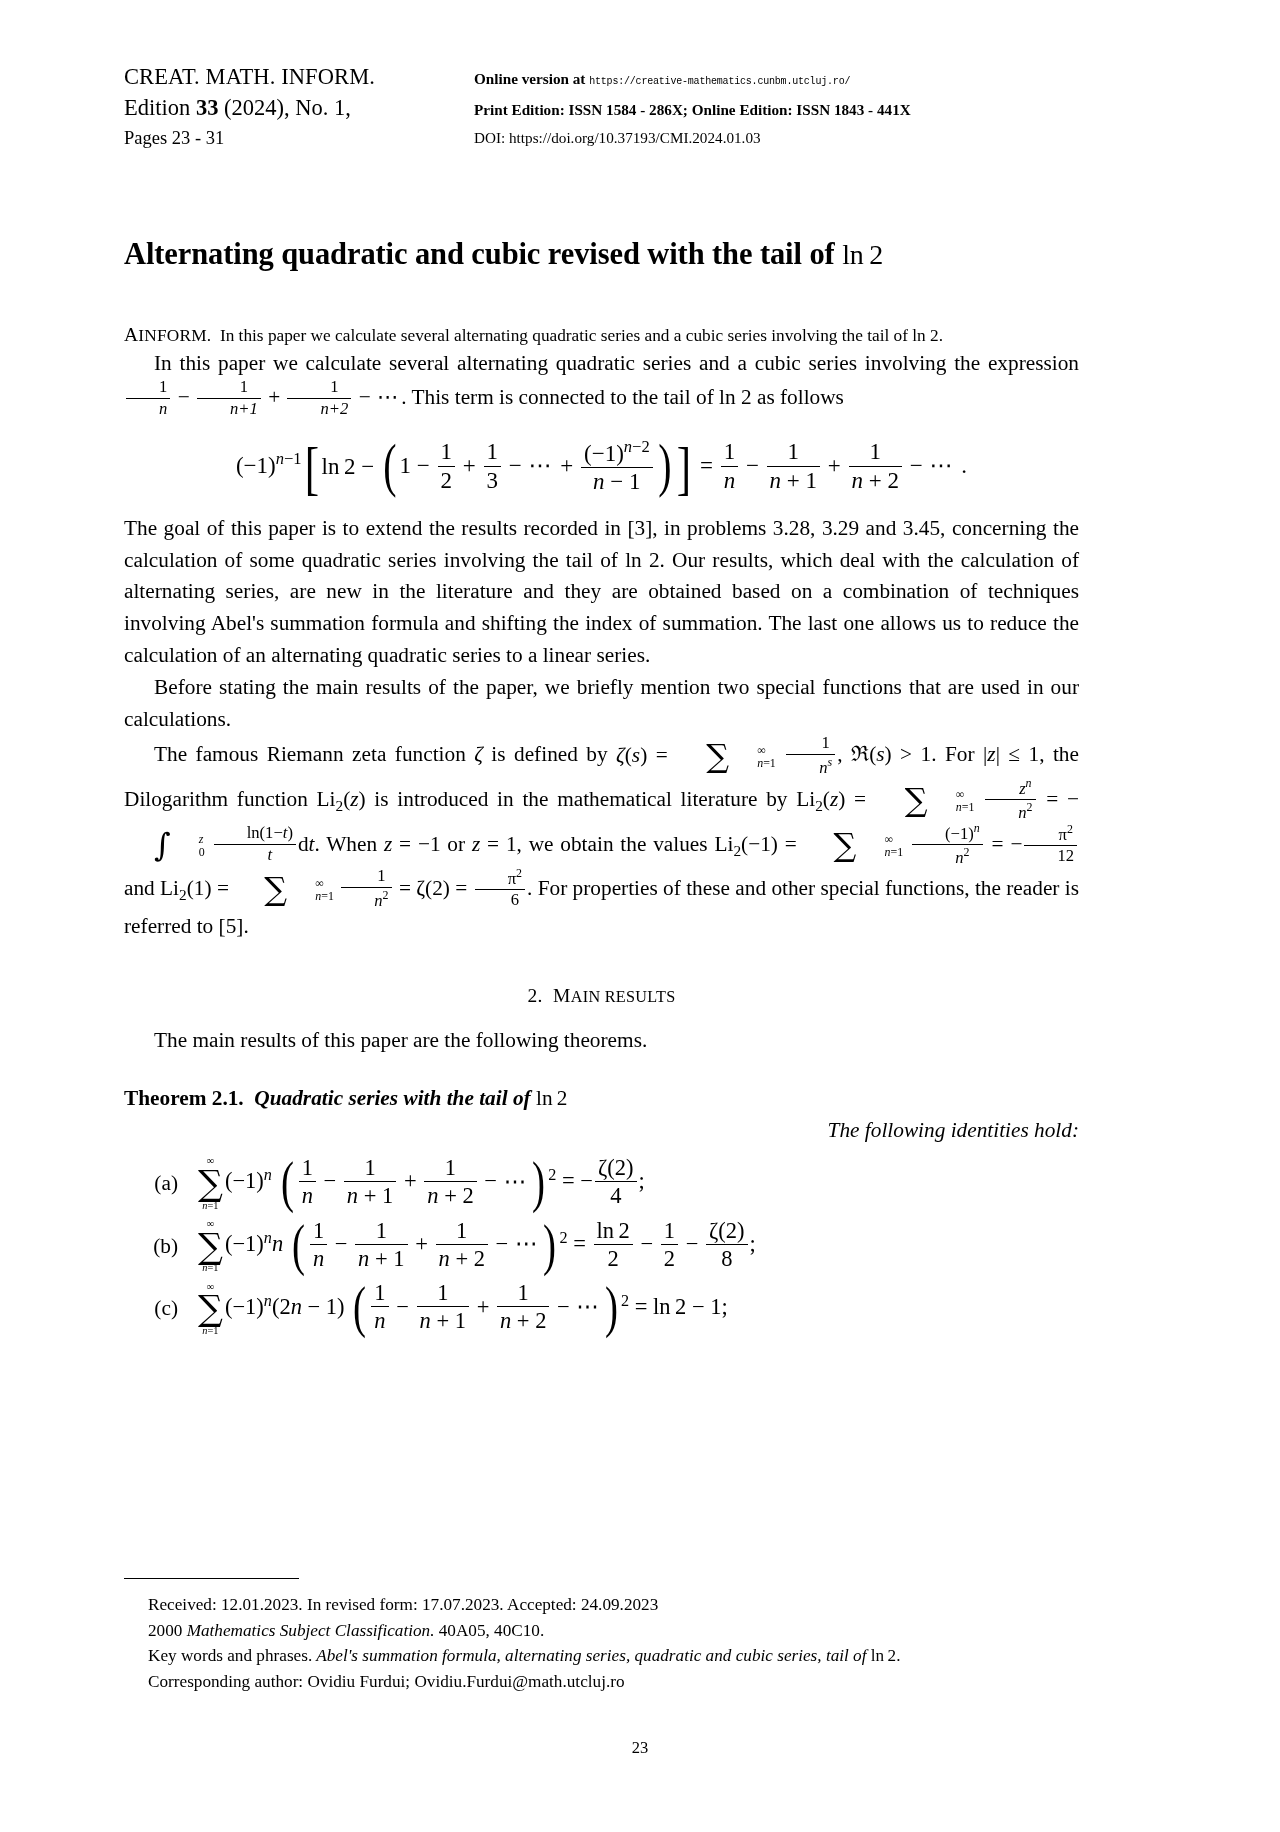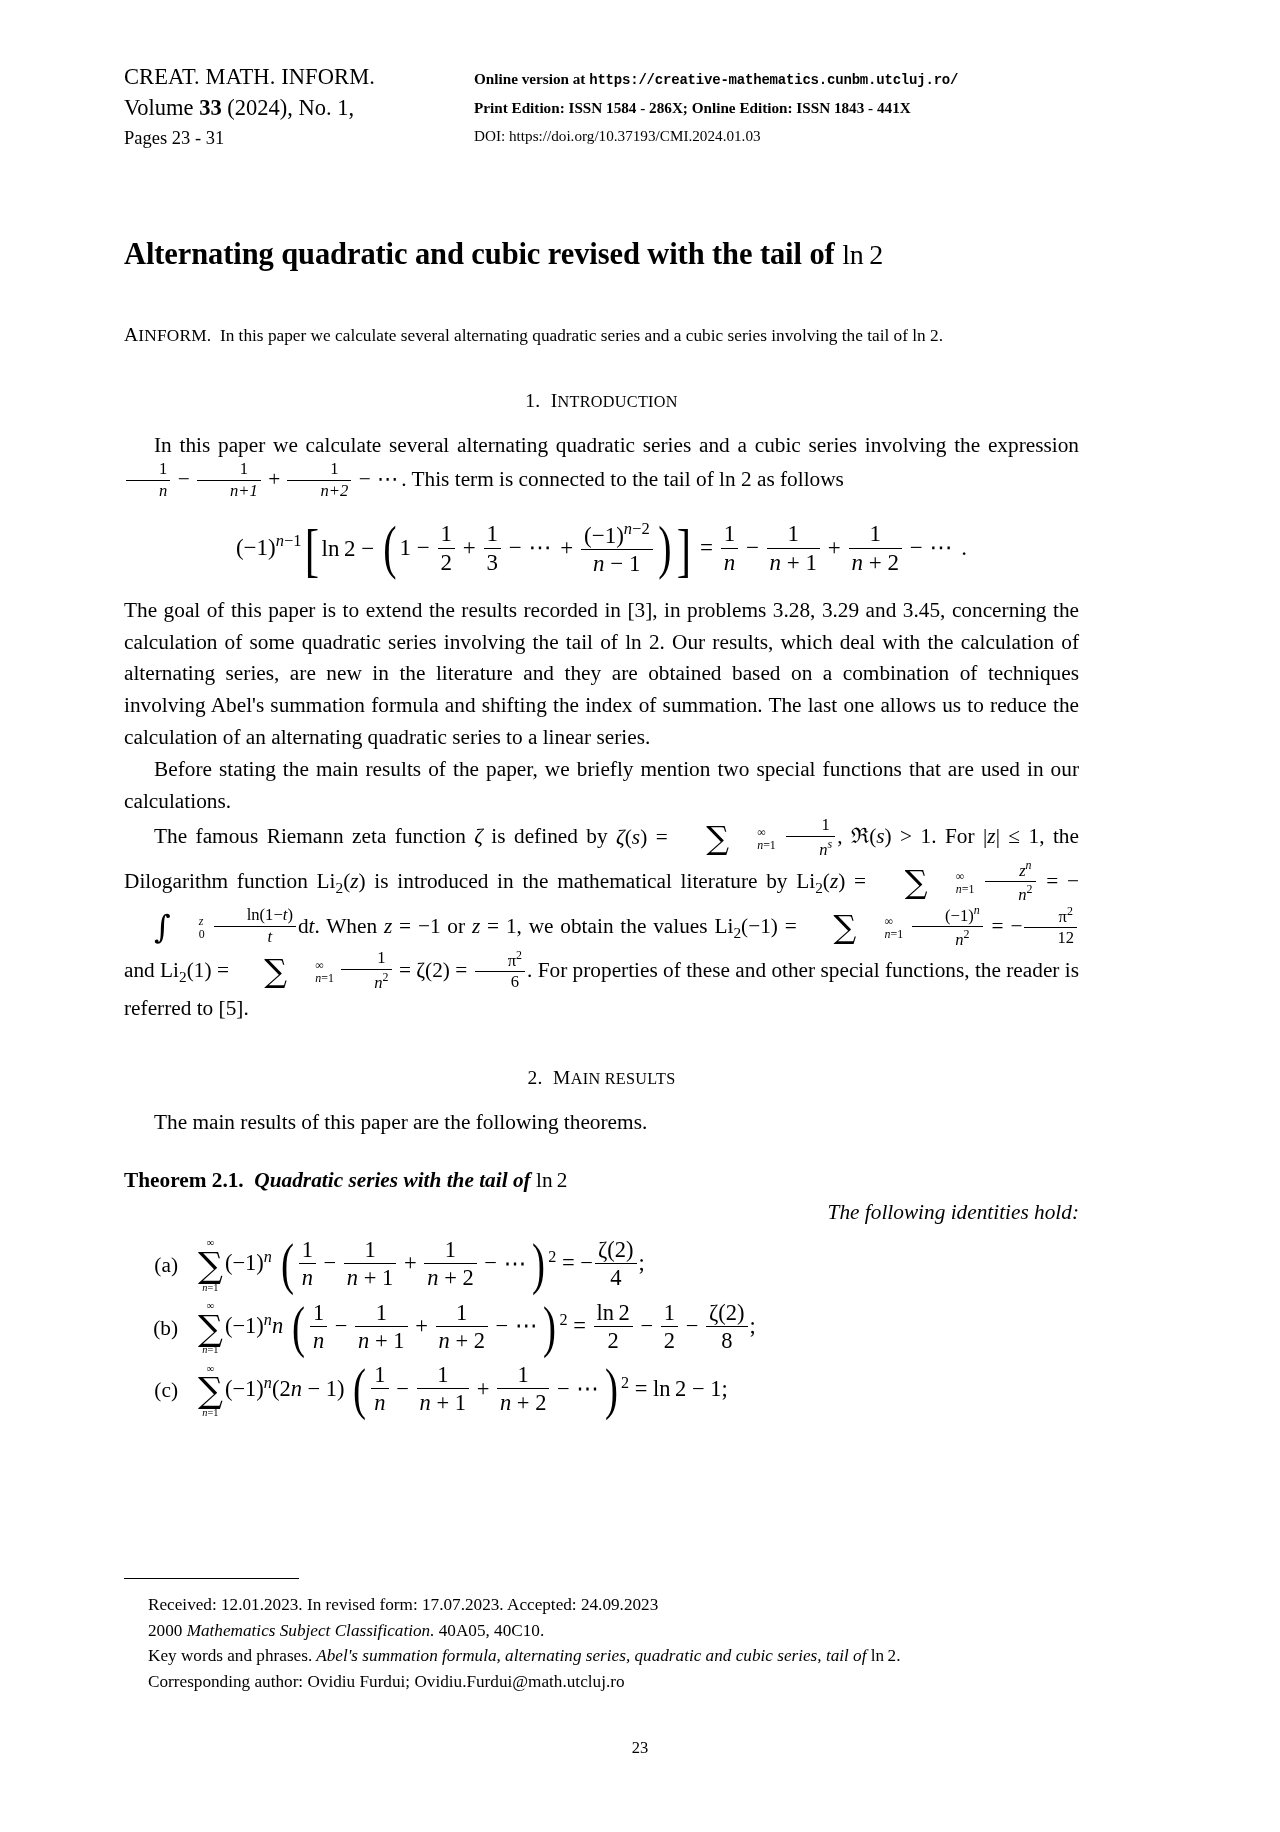--- a/index.html
+++ b/index.html
@@ -59,22 +59,22 @@
     line-height: 31px;
   }
   .mr-line {
     font-size: 15.2px;
     line-height: 28px;
     white-space: nowrap;
   }
   .mr-line.bold { font-weight: bold; }
   .mono {
     font-family: "Liberation Mono", "DejaVu Sans Mono", monospace;
-    font-size: 14px;
-    font-weight: bold;
+    font-size: 10px;
+    font-weight: normal;
     letter-spacing: -0.2px;
   }
 
   
   .title {
     margin-top: 82px;
     font-size: 30.5px;
     font-weight: bold;
     line-height: 1.2;
     letter-spacing: -0.1px;
@@ -299,40 +299,37 @@
 </head>
 <body>
 
 <div class="page">
 
   <div class="content">
 
     <div class="masthead">
       <div class="masthead-left">
         <div class="ml-line1">CREAT. MATH. INFORM.</div>
-        <div class="ml-line2"><span>Volume </span><b>33</b><span> (2024), No. 1,</span></div>
+        <div class="ml-line2"><span>Edition </span><b>33</b><span> (2024), No. 1,</span></div>
         <div class="ml-line3">Pages 23 - 31</div>
       </div>
       <div class="masthead-right">
         <div class="mr-line bold"><span>Online version at </span><span class="mono">https://creative-mathematics.cunbm.utcluj.ro/</span></div>
         <div class="mr-line bold">Print Edition: ISSN 1584 - 286X; Online Edition: ISSN 1843 - 441X</div>
         <div class="mr-line">DOI: https://doi.org/10.37193/CMI.2024.01.03</div>
       </div>
     </div>
 
     <div class="title"><span>Alternating quadratic and cubic revised with the tail of </span><span class="mathln">ln 2</span></div>
 
 
     <div class="abstract">
       <span class="ab-label"><span class="big">A</span><span>INFORM.</span></span>&nbsp;&nbsp;<span>In this paper we calculate several alternating quadratic series and a cubic series involving the tail of ln 2.</span>
     </div>
 
-    <div class="section-head">
-      <span class="num">1.</span>&nbsp;&nbsp;<span class="scw"><span class="cap">I</span><span class="low">NTRODUCTION</span></span>
-    </div>
 
     <p class="body indent"><span>In this paper we calculate several alternating quadratic series and a cubic series involving the expression </span><span class="m"><span class="frac sfrac"><span class="num">1</span><span class="den mi">n</span></span> − <span class="frac sfrac"><span class="num">1</span><span class="den mi">n+1</span></span> + <span class="frac sfrac"><span class="num">1</span><span class="den mi">n+2</span></span> − <span class="dots">⋯</span></span><span>. This term is connected to the tail of ln 2 as follows</span></p>
 
     <div class="display-eq">
       <span class="m">(−1)<span class="sup"><span class="mi">n</span>−1</span></span><span class="brack-b">[</span><span class="m">ln 2 − </span><span class="paren-b">(</span><span class="m">1 − <span class="frac"><span class="num">1</span><span class="den">2</span></span> + <span class="frac"><span class="num">1</span><span class="den">3</span></span> − <span class="dots">⋯</span> + <span class="frac"><span class="num">(−1)<span class="sup"><span class="mi">n</span>−2</span></span><span class="den"><span class="mi">n</span> − 1</span></span></span><span class="paren-b">)</span><span class="brack-b">]</span><span class="m"> = <span class="frac"><span class="num">1</span><span class="den mi">n</span></span> − <span class="frac"><span class="num">1</span><span class="den"><span class="mi">n</span> + 1</span></span> + <span class="frac"><span class="num">1</span><span class="den"><span class="mi">n</span> + 2</span></span> − <span class="dots">⋯</span> .</span>
     </div>
 
     <p class="body">The goal of this paper is to extend the results recorded in [3], in problems 3.28, 3.29 and 3.45, concerning the calculation of some quadratic series involving the tail of ln 2. Our results, which deal with the calculation of alternating series, are new in the literature and they are obtained based on a combination of techniques involving Abel's summation formula and shifting the index of summation. The last one allows us to reduce the calculation of an alternating quadratic series to a linear series.</p>
     <p class="body indent">Before stating the main results of the paper, we briefly mention two special functions that are used in our calculations.</p>
 

